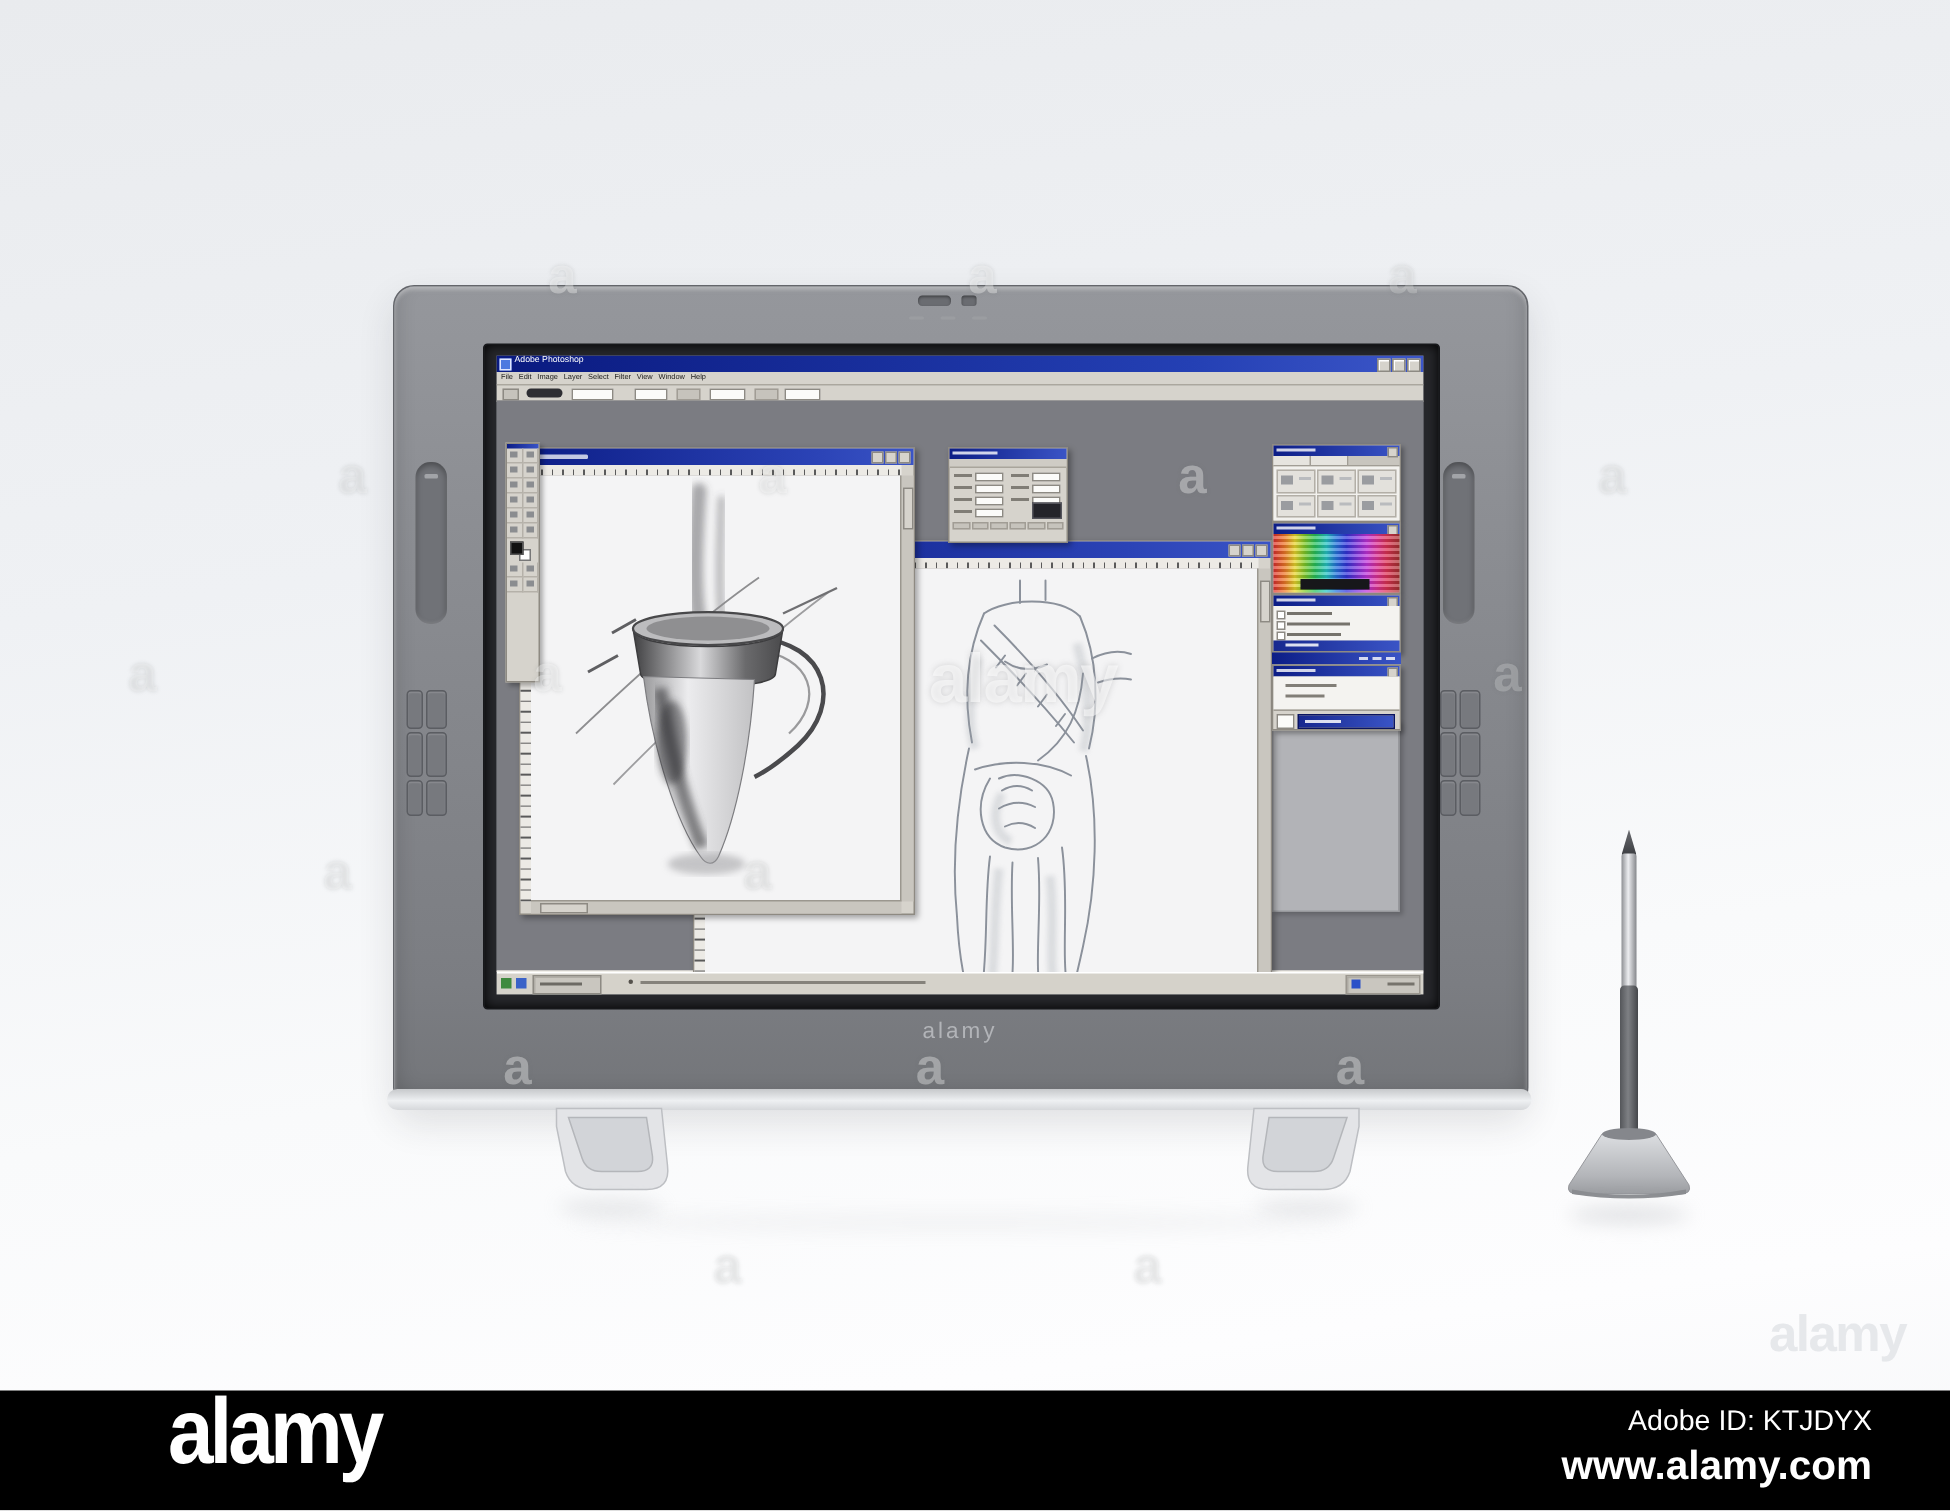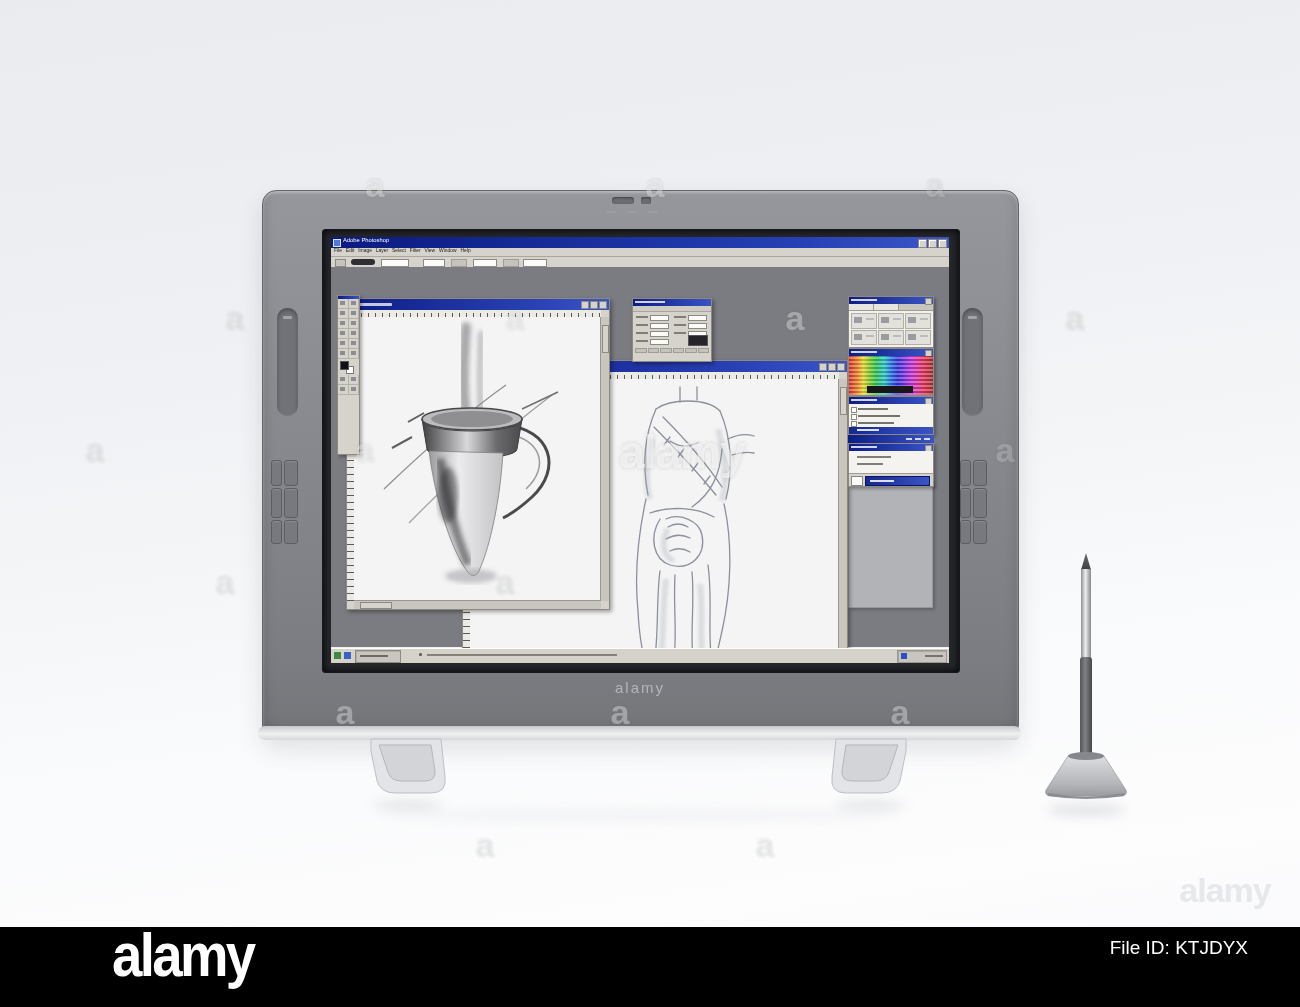--- a/index.html
+++ b/index.html
@@ -531,17 +531,18 @@
   <span class="wm" style="left:345px;top:712px">a</span>
   <span class="wm" style="left:620px;top:712px">a</span>
   <span class="wm" style="left:900px;top:712px">a</span>
   <span class="wm f2" style="left:485px;top:845px">a</span>
   <span class="wm f2" style="left:765px;top:845px">a</span>
   <span class="wm-word corner" style="left:1225px;top:890px">alamy</span>
 
   <div class="alamy-bar">
     <div class="alamy-logo">alamy</div>
     <div class="bar-right">
-      <div class="image-id">File ID: KTJDYX</div>
+      <div class="image-id">Adobe ID: KTJDYX</div>
+      <div class="alamy-url">www.alamy.com</div>
     </div>
   </div>
 
 </div>
 
 </body></html>

